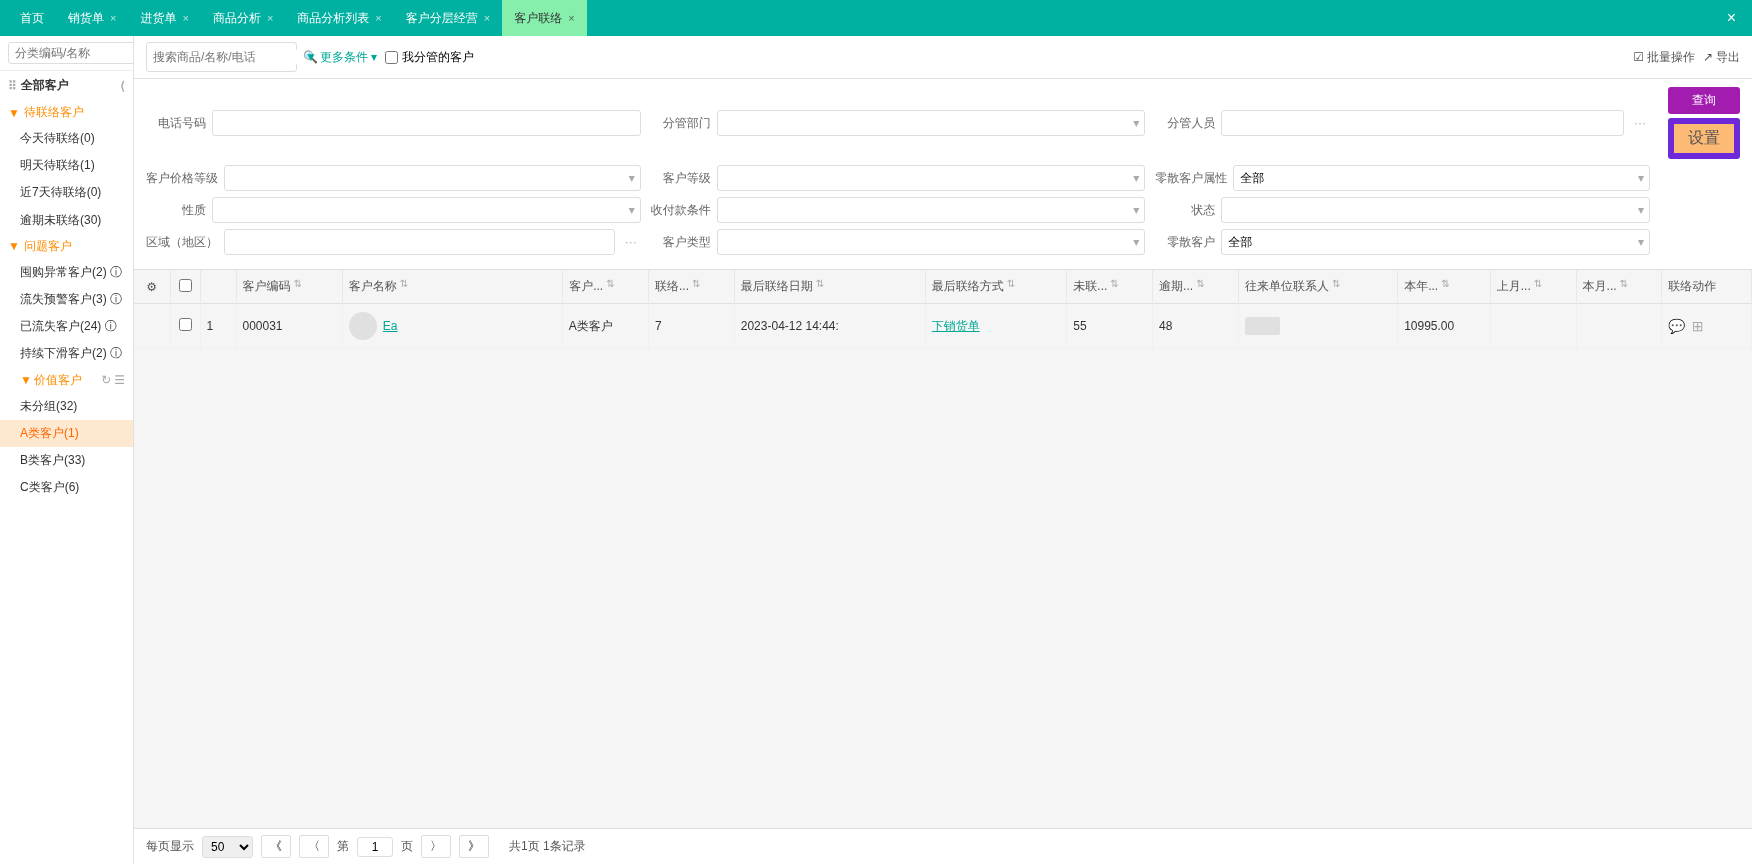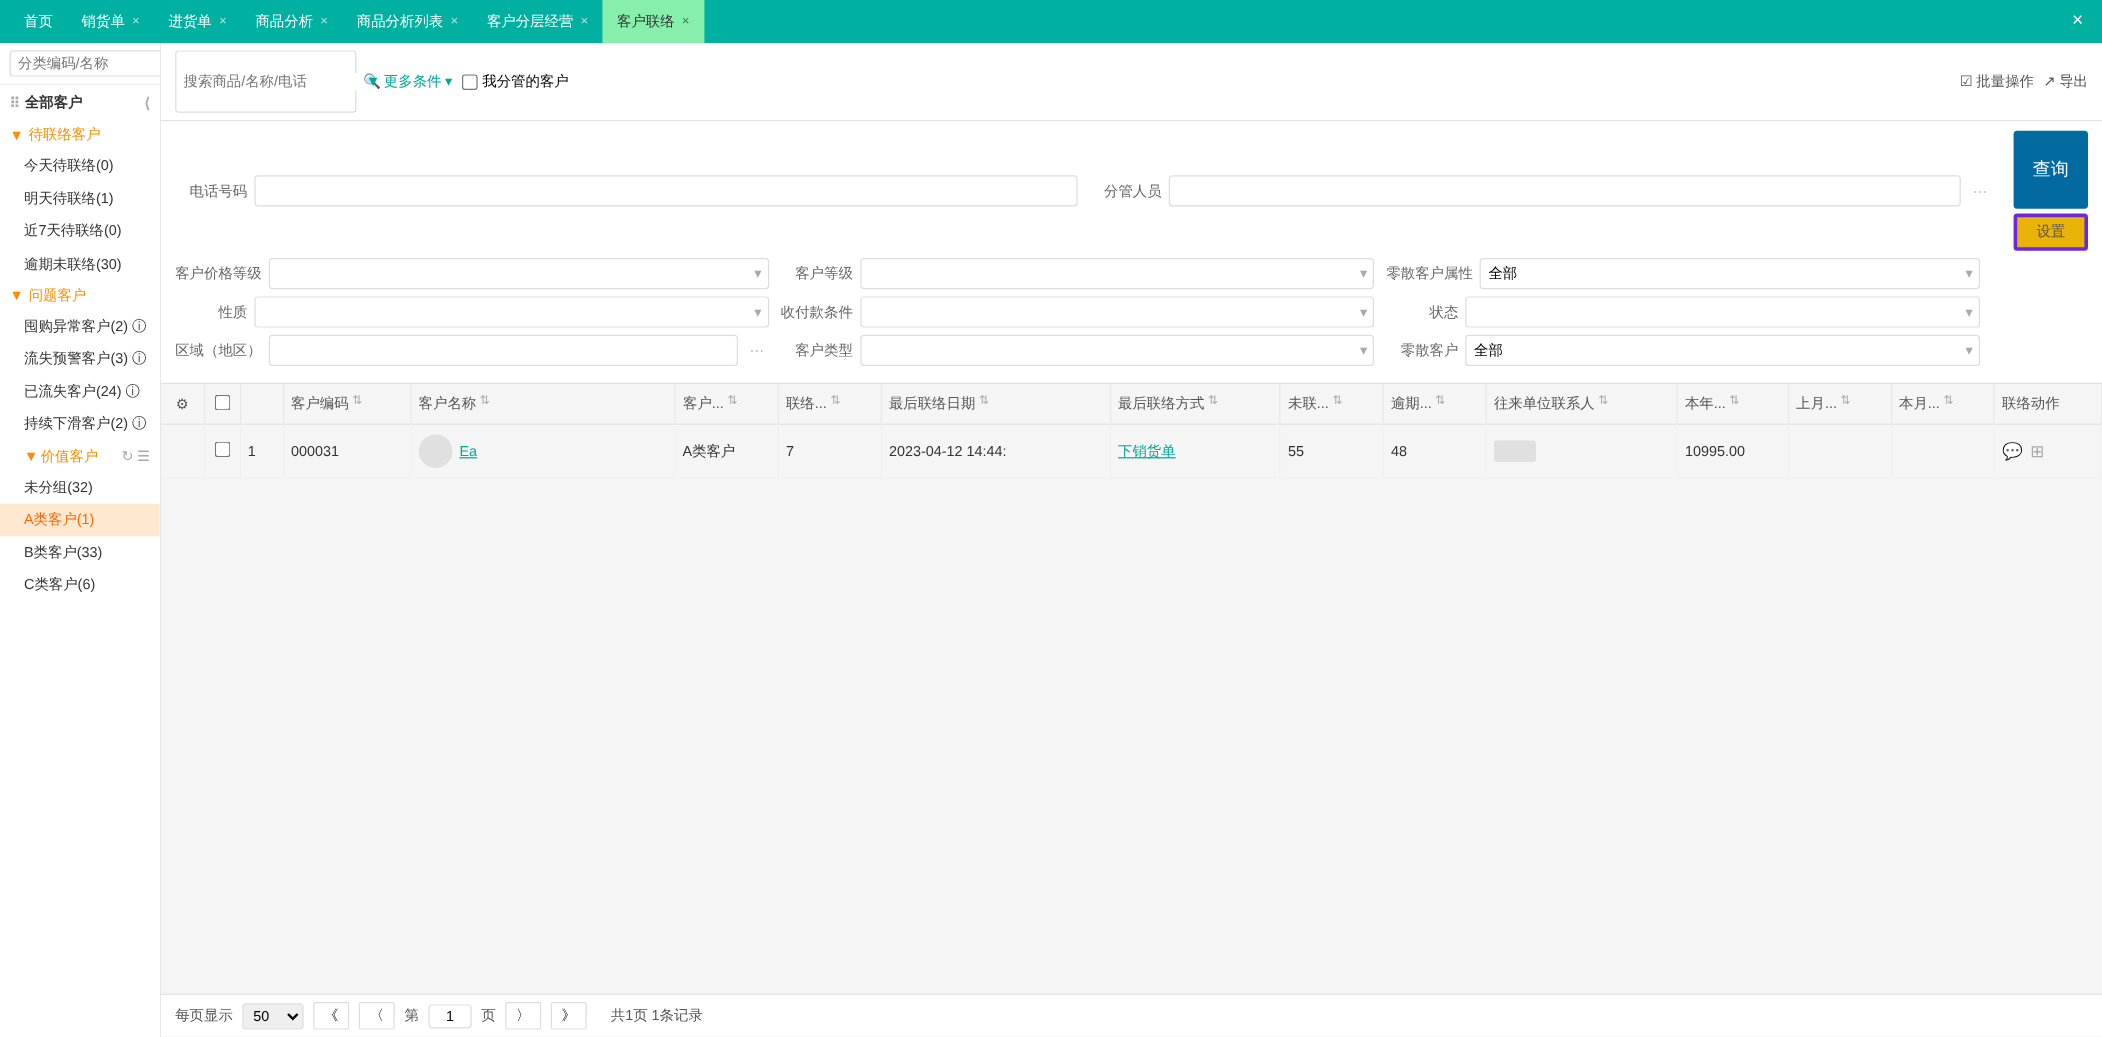--- a/index.html
+++ b/index.html
@@ -129,21 +129,21 @@
       padding: 6px 12px;
       display: flex;
       align-items: center;
       gap: 8px;
       border-bottom: 1px solid #e0e0e0;
     }
     .filter-search {
       display: flex;
       border: 1px solid #ddd;
       border-radius: 3px;
-      padding: 18px 6px;
+      padding: 7px 6px;
       width: 151px;
     }
     .filter-search input {
       border: none;
       outline: none;
       font-size: 12px;
       color: #999;
       width: 140px;
     }
     .more-filter-btn {
@@ -227,36 +227,36 @@
     .filter-select-with-arrow::after {
       content: '▾';
       position: absolute;
       right: 6px;
       top: 50%;
       transform: translateY(-50%);
       color: #aaa;
       pointer-events: none;
     }
     .btn-query {
-      background: #0369a1;
+      background: #a21caf;
       color: #fff;
       border: none;
       border-radius: 3px;
-      padding: 23px 16px;
-      cursor: pointer;
-      font-size: 15px;
+      padding: 5px 16px;
+      cursor: pointer;
+      font-size: 12px;
     }
     .btn-settings {
-      background: #eab308;
+      background: #fdba74;
       color: #555;
-      border: 3px solid #6d28d9;
+      border: 6px solid #6d28d9;
       border-radius: 3px;
       padding: 4px 14px;
       cursor: pointer;
-      font-size: 12px;
+      font-size: 16px;
     }
     .query-btns {
       display: flex;
       flex-direction: column;
       gap: 4px;
       padding-left: 8px;
     }
 
     .dots-btn {
       color: #aaa;
@@ -493,20 +493,28 @@
     </div>
 
     <div class="adv-filter">
 
       <div class="filter-row">
         <div class="filter-cell">
           <span class="filter-label">电话号码</span>
           <input class="filter-input" type="text" style="flex: 1 1 0%;">
         </div>
         <div class="filter-cell">
+          <span class="filter-label">分管部门</span>
+          <div class="filter-select-with-arrow" style="flex:1;">
+            <select>
+              <option value=""></option>
+            </select>
+          </div>
+        </div>
+        <div class="filter-cell">
           <span class="filter-label">分管人员</span>
           <input class="filter-input" type="text" style="flex: 1 1 0%;">
           <span class="dots-btn">···</span>
         </div>
         <div class="query-btns">
           <button class="btn-query">查询</button>
           <button class="btn-settings">设置</button>
         </div>
       </div>
 

